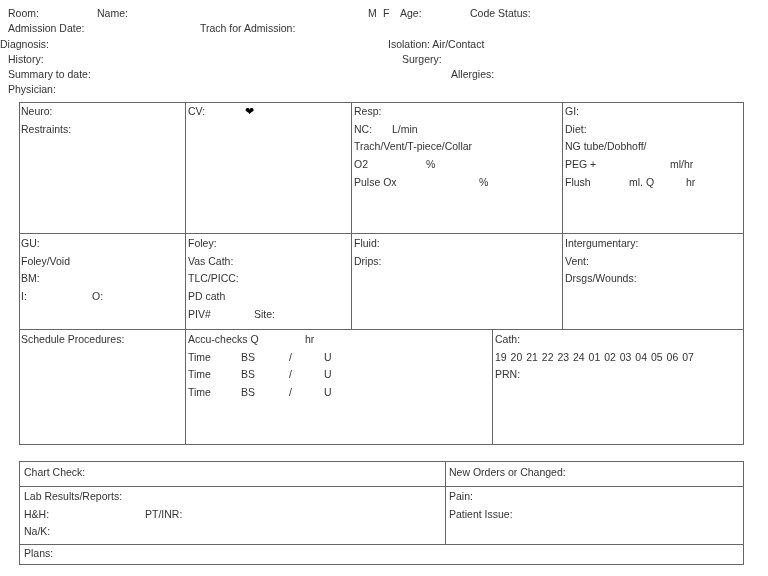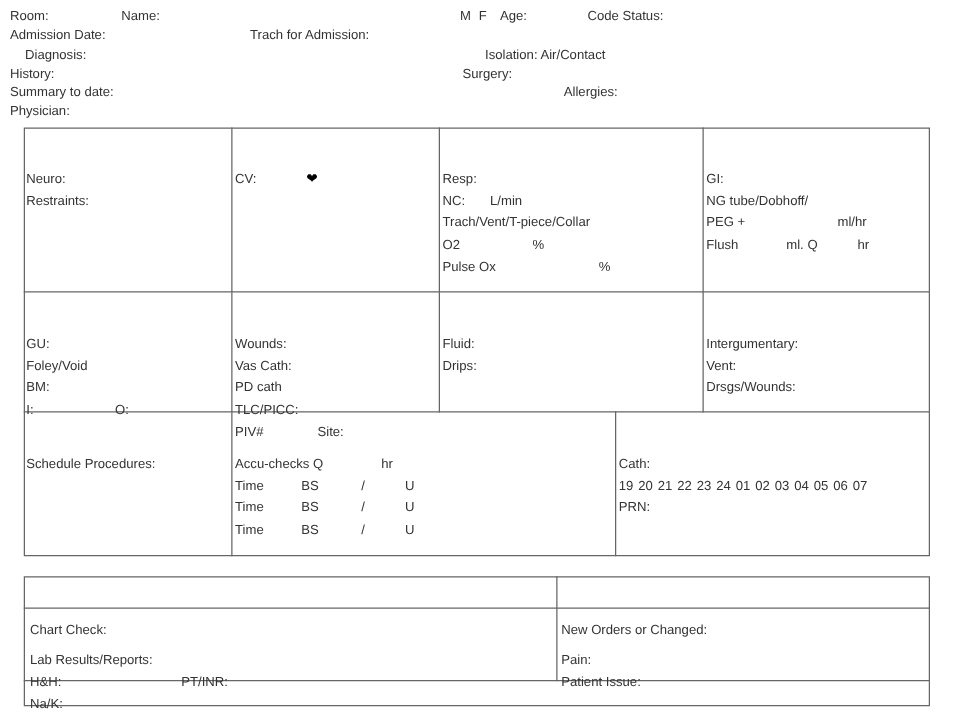--- a/index.html
+++ b/index.html
@@ -2,41 +2,41 @@
 <html><head>
 <meta charset="utf-8">
 <style>
   html, body { margin:0; padding:0; background:#ffffff; }
   body { width:768px; height:576px; position:relative; overflow:hidden;
          font-family:"Liberation Sans", sans-serif; font-size:10.5px; color:#333; }
   .abs { position:absolute; white-space:nowrap; line-height:13px; }
   .tbl { position:absolute; border:1.5px solid #666; box-sizing:border-box; }
   .vl { position:absolute; width:0; border-left:1.5px solid #666; }
   .hl { position:absolute; height:0; border-top:1.5px solid #666; }
-  .cell { position:absolute;margin-top:32px; }
+  .cell { position:absolute; }
   .cell .ln { display:block; height:17.7px; line-height:17.7px; white-space:nowrap; position:relative; }
   .ln span { position:absolute; top:0; }
   .heart { display:inline-block; font-size:11px; color:#000; }
 </style>
 </head>
 <body>
 
 <div>
   <div class="abs" style="left:8px;top:7px">Room:</div>
   <div class="abs" style="left:97px;top:7px">Name:</div>
   <div class="abs" style="left:368px;top:7px">M</div>
   <div class="abs" style="left:383px;top:7px">F</div>
   <div class="abs" style="left:400px;top:7px">Age:</div>
   <div class="abs" style="left:470px;top:7px">Code Status:</div>
   <div class="abs" style="left:8px;top:22px">Admission Date:</div>
   <div class="abs" style="left:200px;top:22px">Trach for Admission:</div>
-  <div class="abs" style="left:20px;top:38px">Diagnosis:</div>
+  <div class="abs" style="left:0;top:38px">Diagnosis:</div>
   <div class="abs" style="left:388px;top:38px">Isolation: Air/Contact</div>
   <div class="abs" style="left:8px;top:53px">History:</div>
-  <div class="abs" style="left:370px;top:53px">Surgery:</div>
+  <div class="abs" style="left:402px;top:53px">Surgery:</div>
   <div class="abs" style="left:8px;top:68px">Summary to date:</div>
   <div class="abs" style="left:451px;top:68px">Allergies:</div>
   <div class="abs" style="left:8px;top:83px">Physician:</div>
 </div>
 
 <div class="tbl" style="left:19px;top:102px;width:725px;height:343px"></div>
 <div class="hl" style="left:19px;top:233px;width:725px"></div>
 <div class="hl" style="left:19px;top:329px;width:725px"></div>
 <div class="vl" style="left:185px;top:102px;height:343px"></div>
 <div class="vl" style="left:351px;top:102px;height:228px"></div>
@@ -64,20 +64,21 @@
     <span style="left:0">O2</span>
     <span style="left:72px">%</span>
   </span>
   <span class="ln">
     <span style="left:0">Pulse Ox</span>
     <span style="left:125px">%</span>
   </span>
 </div>
 <div class="cell" style="left:565px;top:103px;width:175px">
   <span class="ln">GI:</span>
+  <span class="ln">Diet:</span>
   <span class="ln">NG tube/Dobhoff/</span>
   <span class="ln">
     <span style="left:0">PEG +</span>
     <span style="left:105px">ml/hr</span>
   </span>
   <span class="ln">
     <span style="left:0">Flush</span>
     <span style="left:64px">ml. Q</span>
     <span style="left:121px">hr</span>
   </span>
@@ -86,24 +87,24 @@
 <div class="cell" style="left:21px;top:235px;width:160px">
   <span class="ln">GU:</span>
   <span class="ln">Foley/Void</span>
   <span class="ln">BM:</span>
   <span class="ln">
     <span style="left:0">I:</span>
     <span style="left:71px">O:</span>
   </span>
 </div>
 <div class="cell" style="left:188px;top:235px;width:160px">
-  <span class="ln">Wounds:</span>
+  <span class="ln">Foley:</span>
   <span class="ln">Vas Cath:</span>
+  <span class="ln">TLC/PICC:</span>
   <span class="ln">PD cath</span>
-  <span class="ln">TLC/PICC:</span>
   <span class="ln">
     <span style="left:0">PIV#</span>
     <span style="left:66px">Site:</span>
   </span>
 </div>
 <div class="cell" style="left:354px;top:235px;width:205px">
   <span class="ln">Fluid:</span>
   <span class="ln">Drips:</span>
 </div>
 <div class="cell" style="left:565px;top:235px;width:175px">

